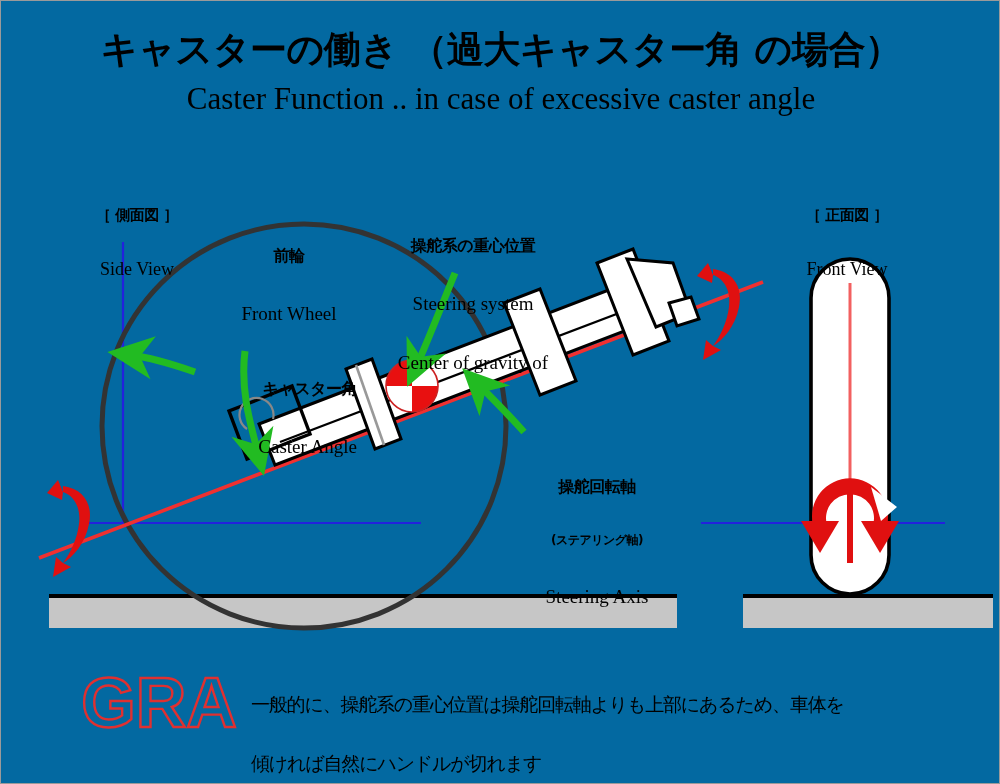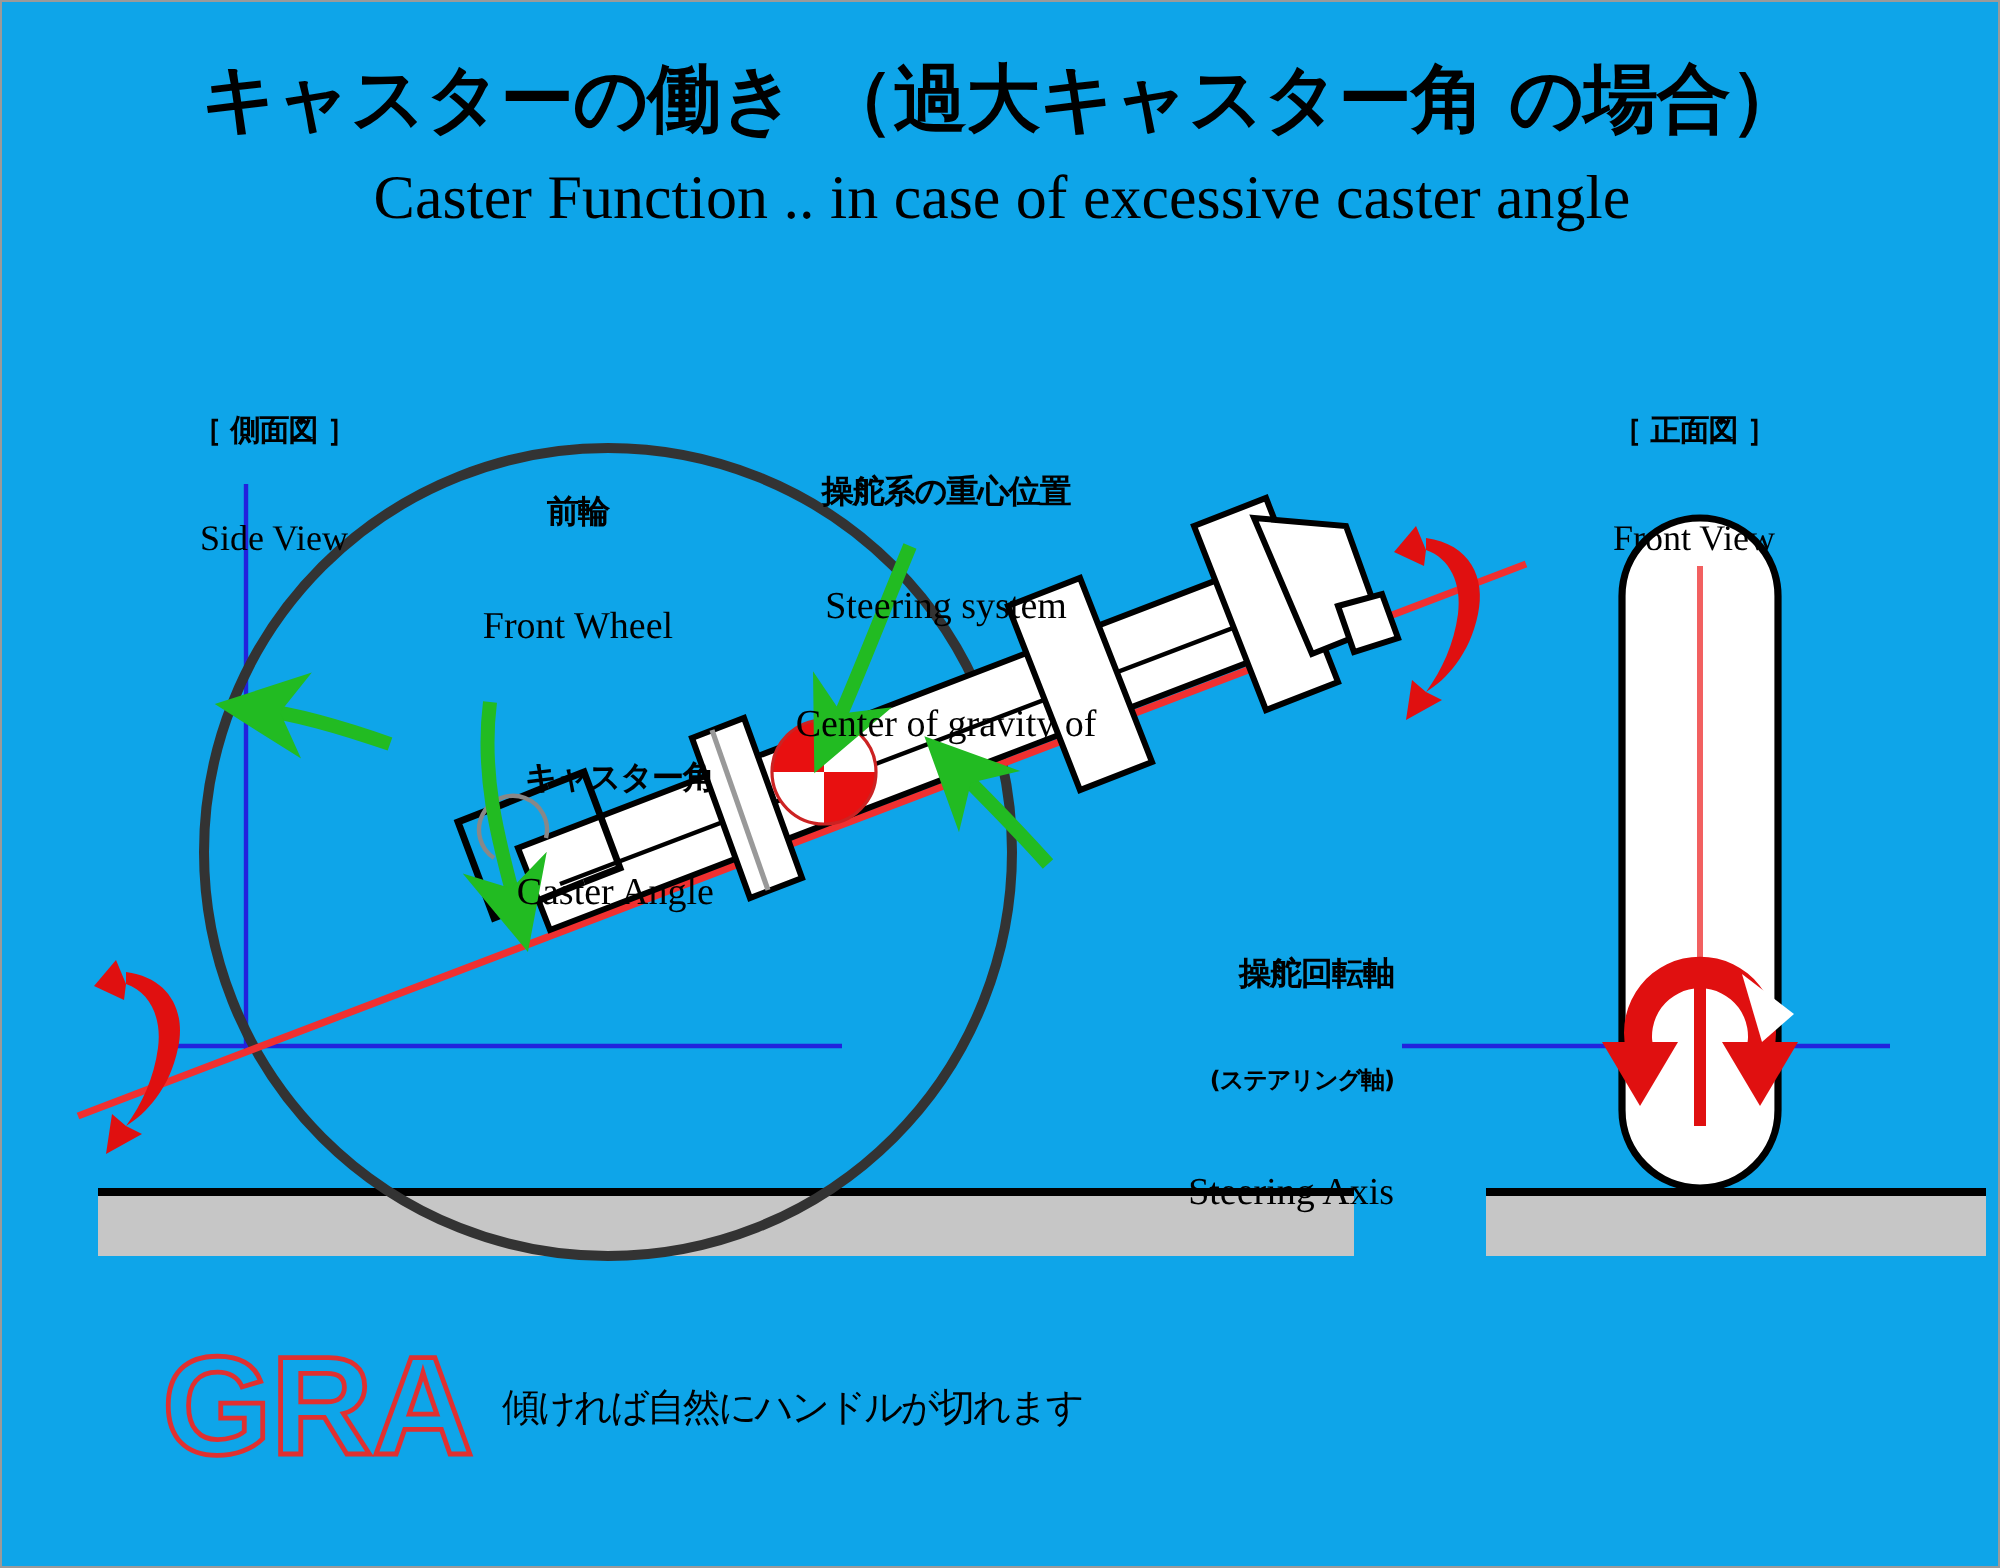--- a/index.html
+++ b/index.html
@@ -7,21 +7,21 @@
     padding: 0;
     background: #ffffff;
   }
   body {
     font-family: "Liberation Serif", "DejaVu Serif", serif;
   }
   #page {
     position: relative;
     width: 1000px;
     height: 784px;
-    background: #0ea5e9;
+    background: #0369a1;
     border: 1px solid #9a9a9a;
     box-sizing: border-box;
     overflow: hidden;
   }
   #diagram-svg {
     position: absolute;
     left: 0;
     top: 0;
     width: 1000px;
     height: 784px;
@@ -53,21 +53,21 @@
   }
 
   
   #side-view-label  { left: 46px;  top: 170px; width: 180px; font-size: 16px; }
   #front-view-label { left: 756px; top: 170px; width: 180px; font-size: 16px; }
 
   
   #front-wheel-label  { left: 198px; top: 208px; width: 180px; font-size: 17px; }
   #cog-label          { left: 352px; top: 198px; width: 240px; font-size: 17px; }
   #caster-angle-label { left: 186px; top: 341px; width: 170px; font-size: 17px; text-align: right; }
-  #steering-axis-label{ left: 496px; top: 439px; width: 200px; font-size: 17px; text-align: right; }
+  #steering-axis-label{ left: 496px; top: 439px; width: 200px; font-size: 17px; }
   #steering-axis-label .sub { font-size: 12px; }
 
   
   #caption {
     left: 250px; top: 656px; width: 748px;
   }
   #caption .cap-jp {
     font-family: "DejaVu Sans", "Liberation Sans", sans-serif;
     font-size: 19px;
     letter-spacing: -1.2px;
@@ -223,20 +223,21 @@
     <div class="en" style="font-size:19px">Caster Angle</div>
   </div>
 
   <div class="txt center" id="steering-axis-label">
     <div class="jp" style="font-size:16px">操舵回転軸</div>
     <div class="jp sub">(ステアリング軸)</div>
     <div class="en" style="font-size:19px">Steering Axis</div>
   </div>
 
   <div class="txt" id="caption">
+    <div class="cap-jp">一般的に、操舵系の重心位置は操舵回転軸よりも上部にあるため、車体を</div>
     <div class="cap-jp">傾ければ自然にハンドルが切れます</div>
     
     
   </div>
 
   <svg id="gra-logo" viewBox="0 0 200 80">
     <text x="100" y="62" text-anchor="middle" font-family="Liberation Sans, DejaVu Sans, sans-serif" font-size="70" font-weight="bold" fill="none" stroke="#e03030" stroke-width="2.4">GRA</text>
   </svg>
 
 </div>

